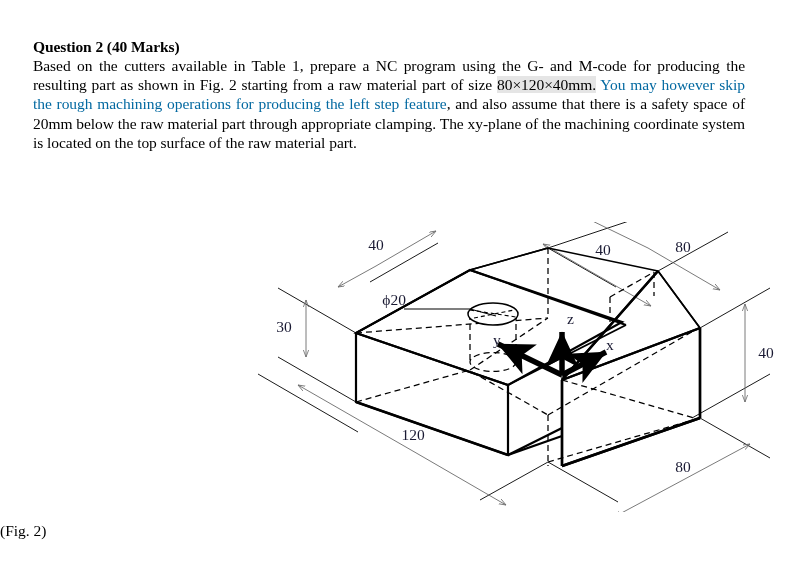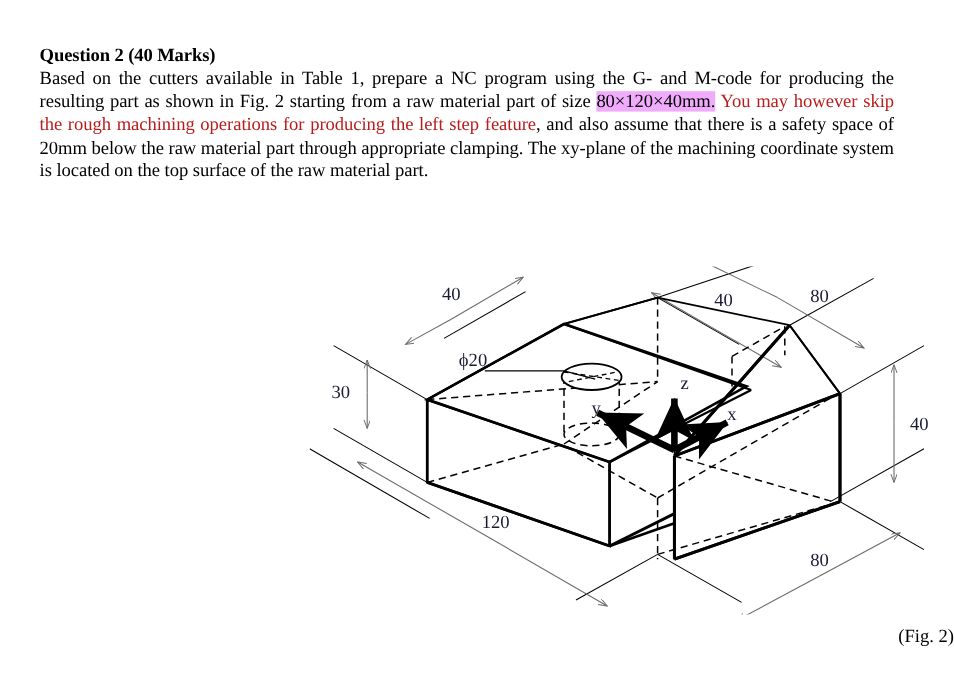--- a/index.html
+++ b/index.html
@@ -35,40 +35,40 @@
     letter-spacing: -0.1px;
   }
   .q-body {
     font-size: 15.5px;
     line-height: 19.2px;
     text-align: justify;
     margin: 0;
     letter-spacing: -0.05px;
   }
   .hl {
-    background: #f0abfc;
+    background: #e5e5e5;
   }
   .blue {
-    color: #b91c1c;
+    color: #0369a1;
   }
   .ital {
   }
   .fig-wrap {
     position: absolute;
     left: 258px;
     top: 222px;
     width: 530px;
     height: 290px;
   }
   .fig-caption {
     position: absolute;
     left: 0;
     top: 522px;
     width: 795px;
-    text-align: right;
+    text-align: left;
     font-size: 15.5px;
   }
   svg { display: block; }
   .dimtxt {
     font-family: "Liberation Serif", "DejaVu Serif", serif;
     font-size: 15.5px;
     fill: #1a1a33;
   }
   .axistxt {
     font-family: "Liberation Serif", "DejaVu Serif", serif;

